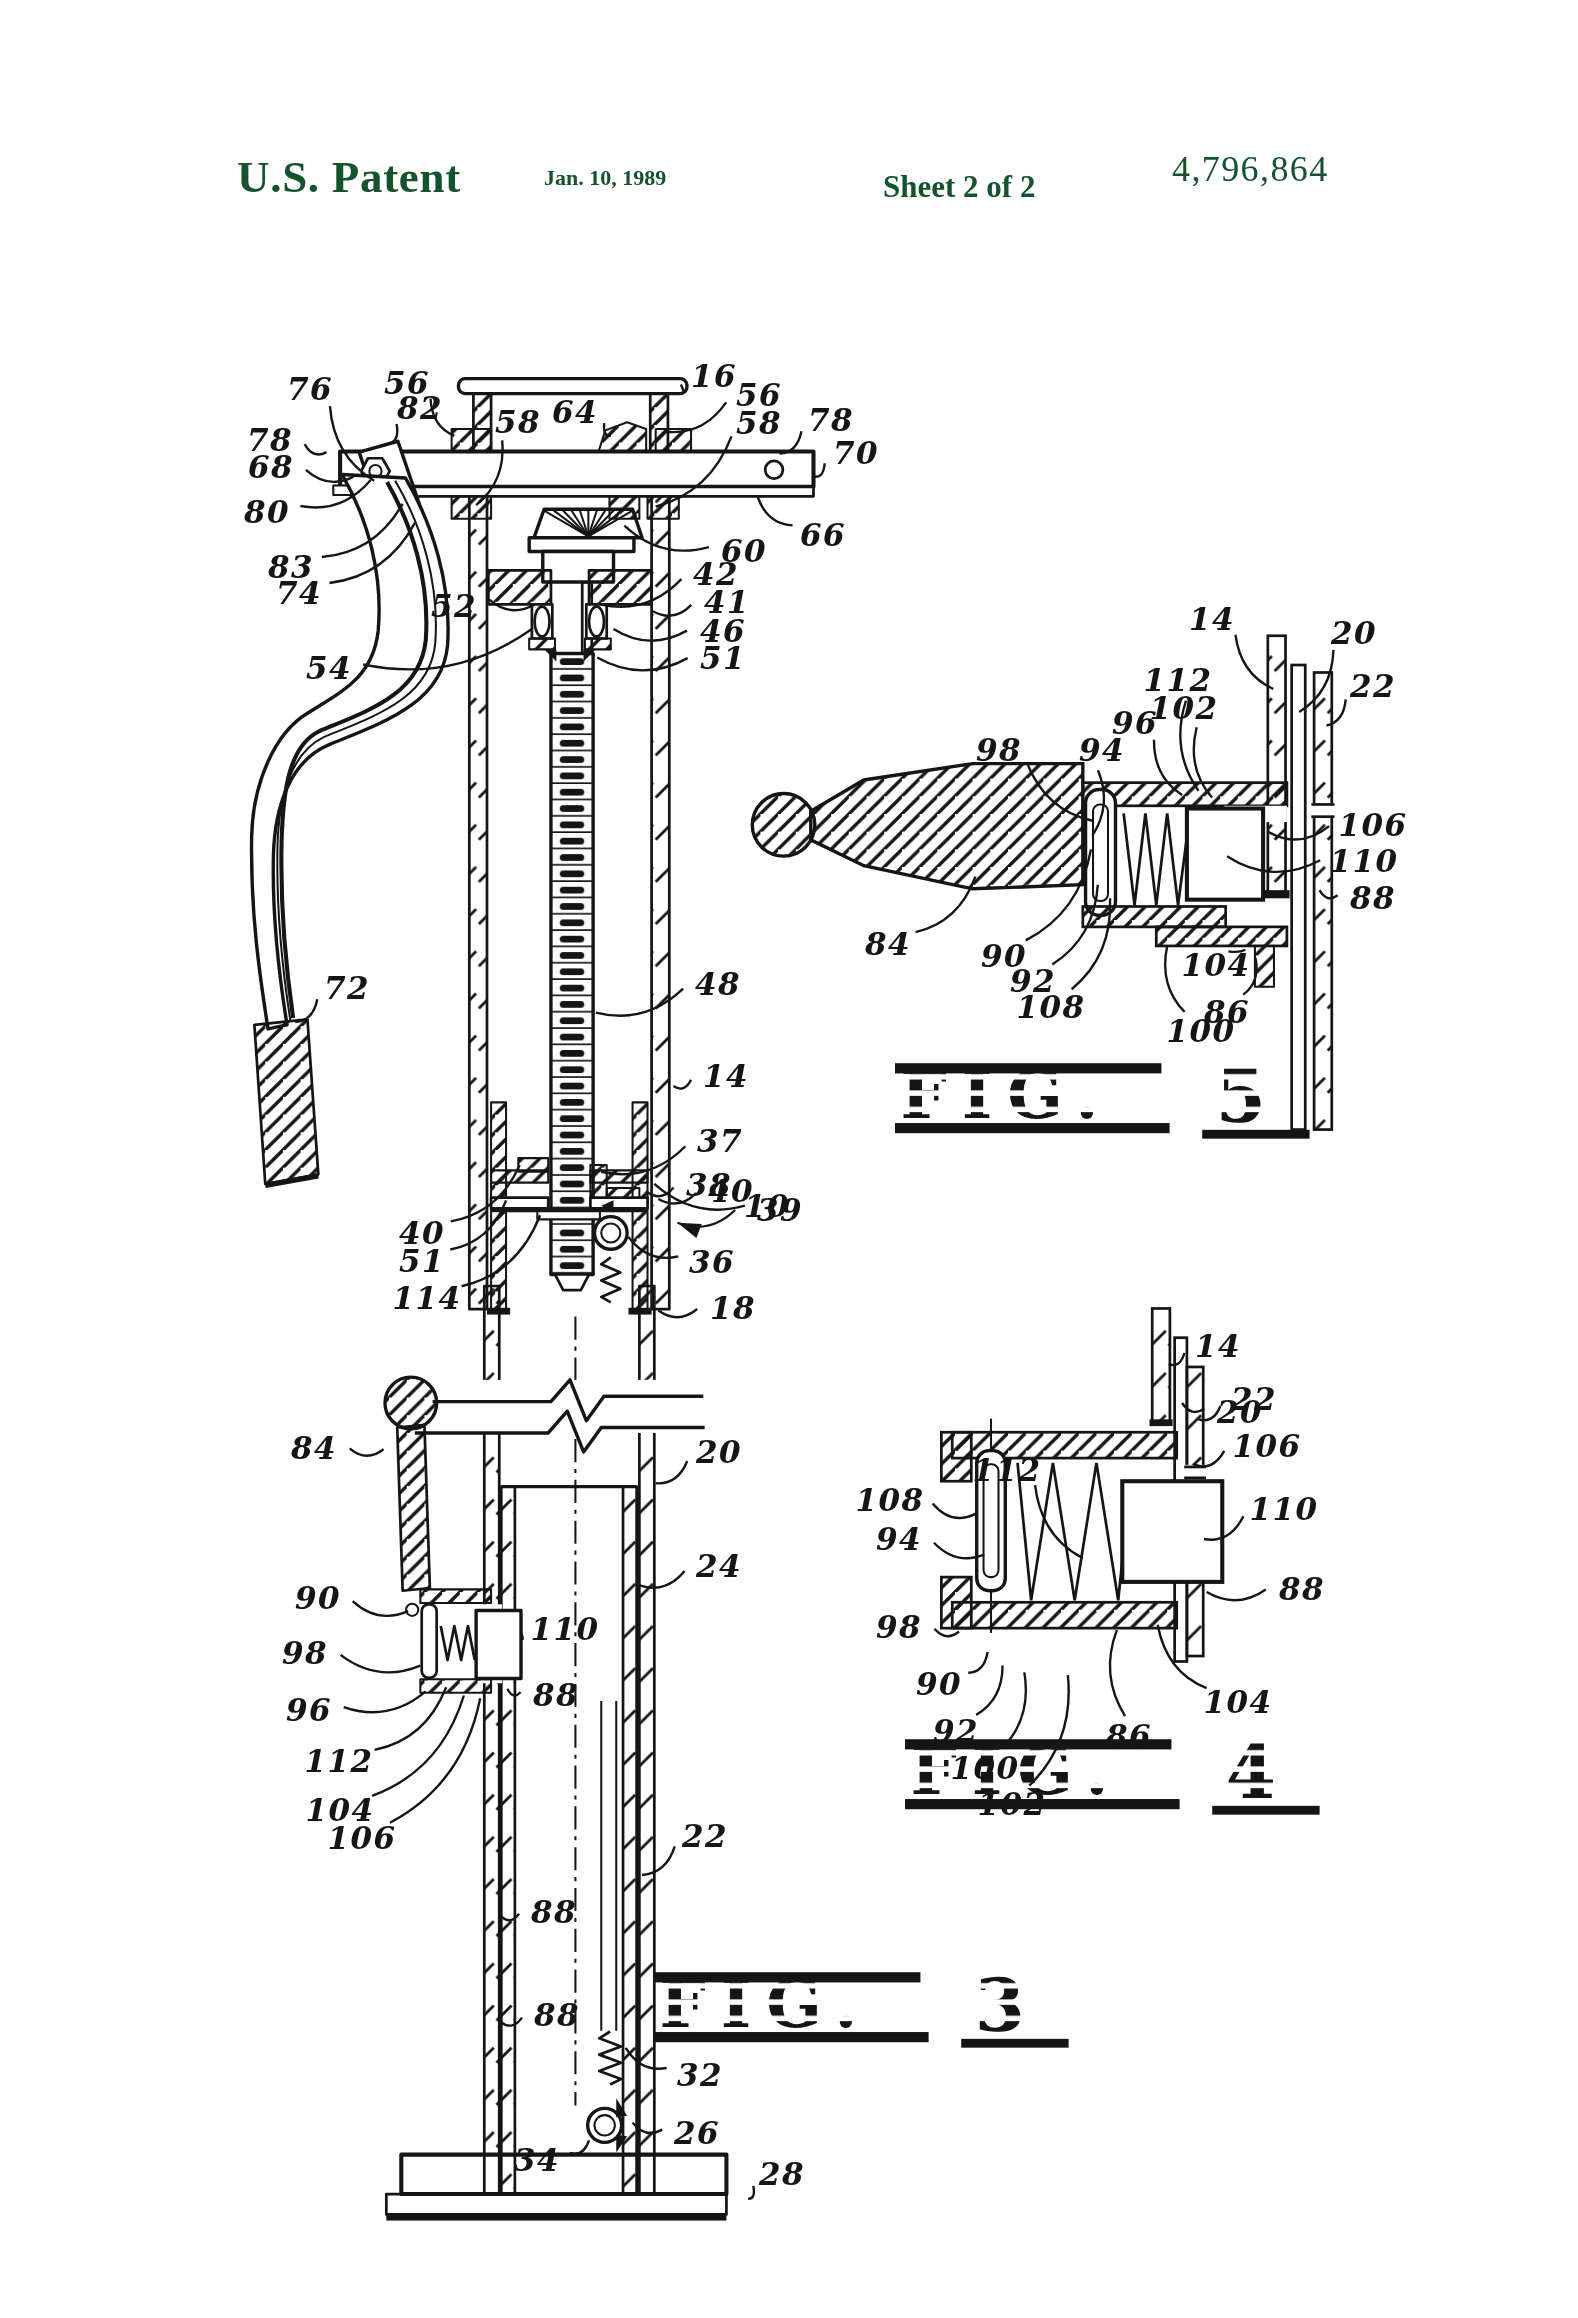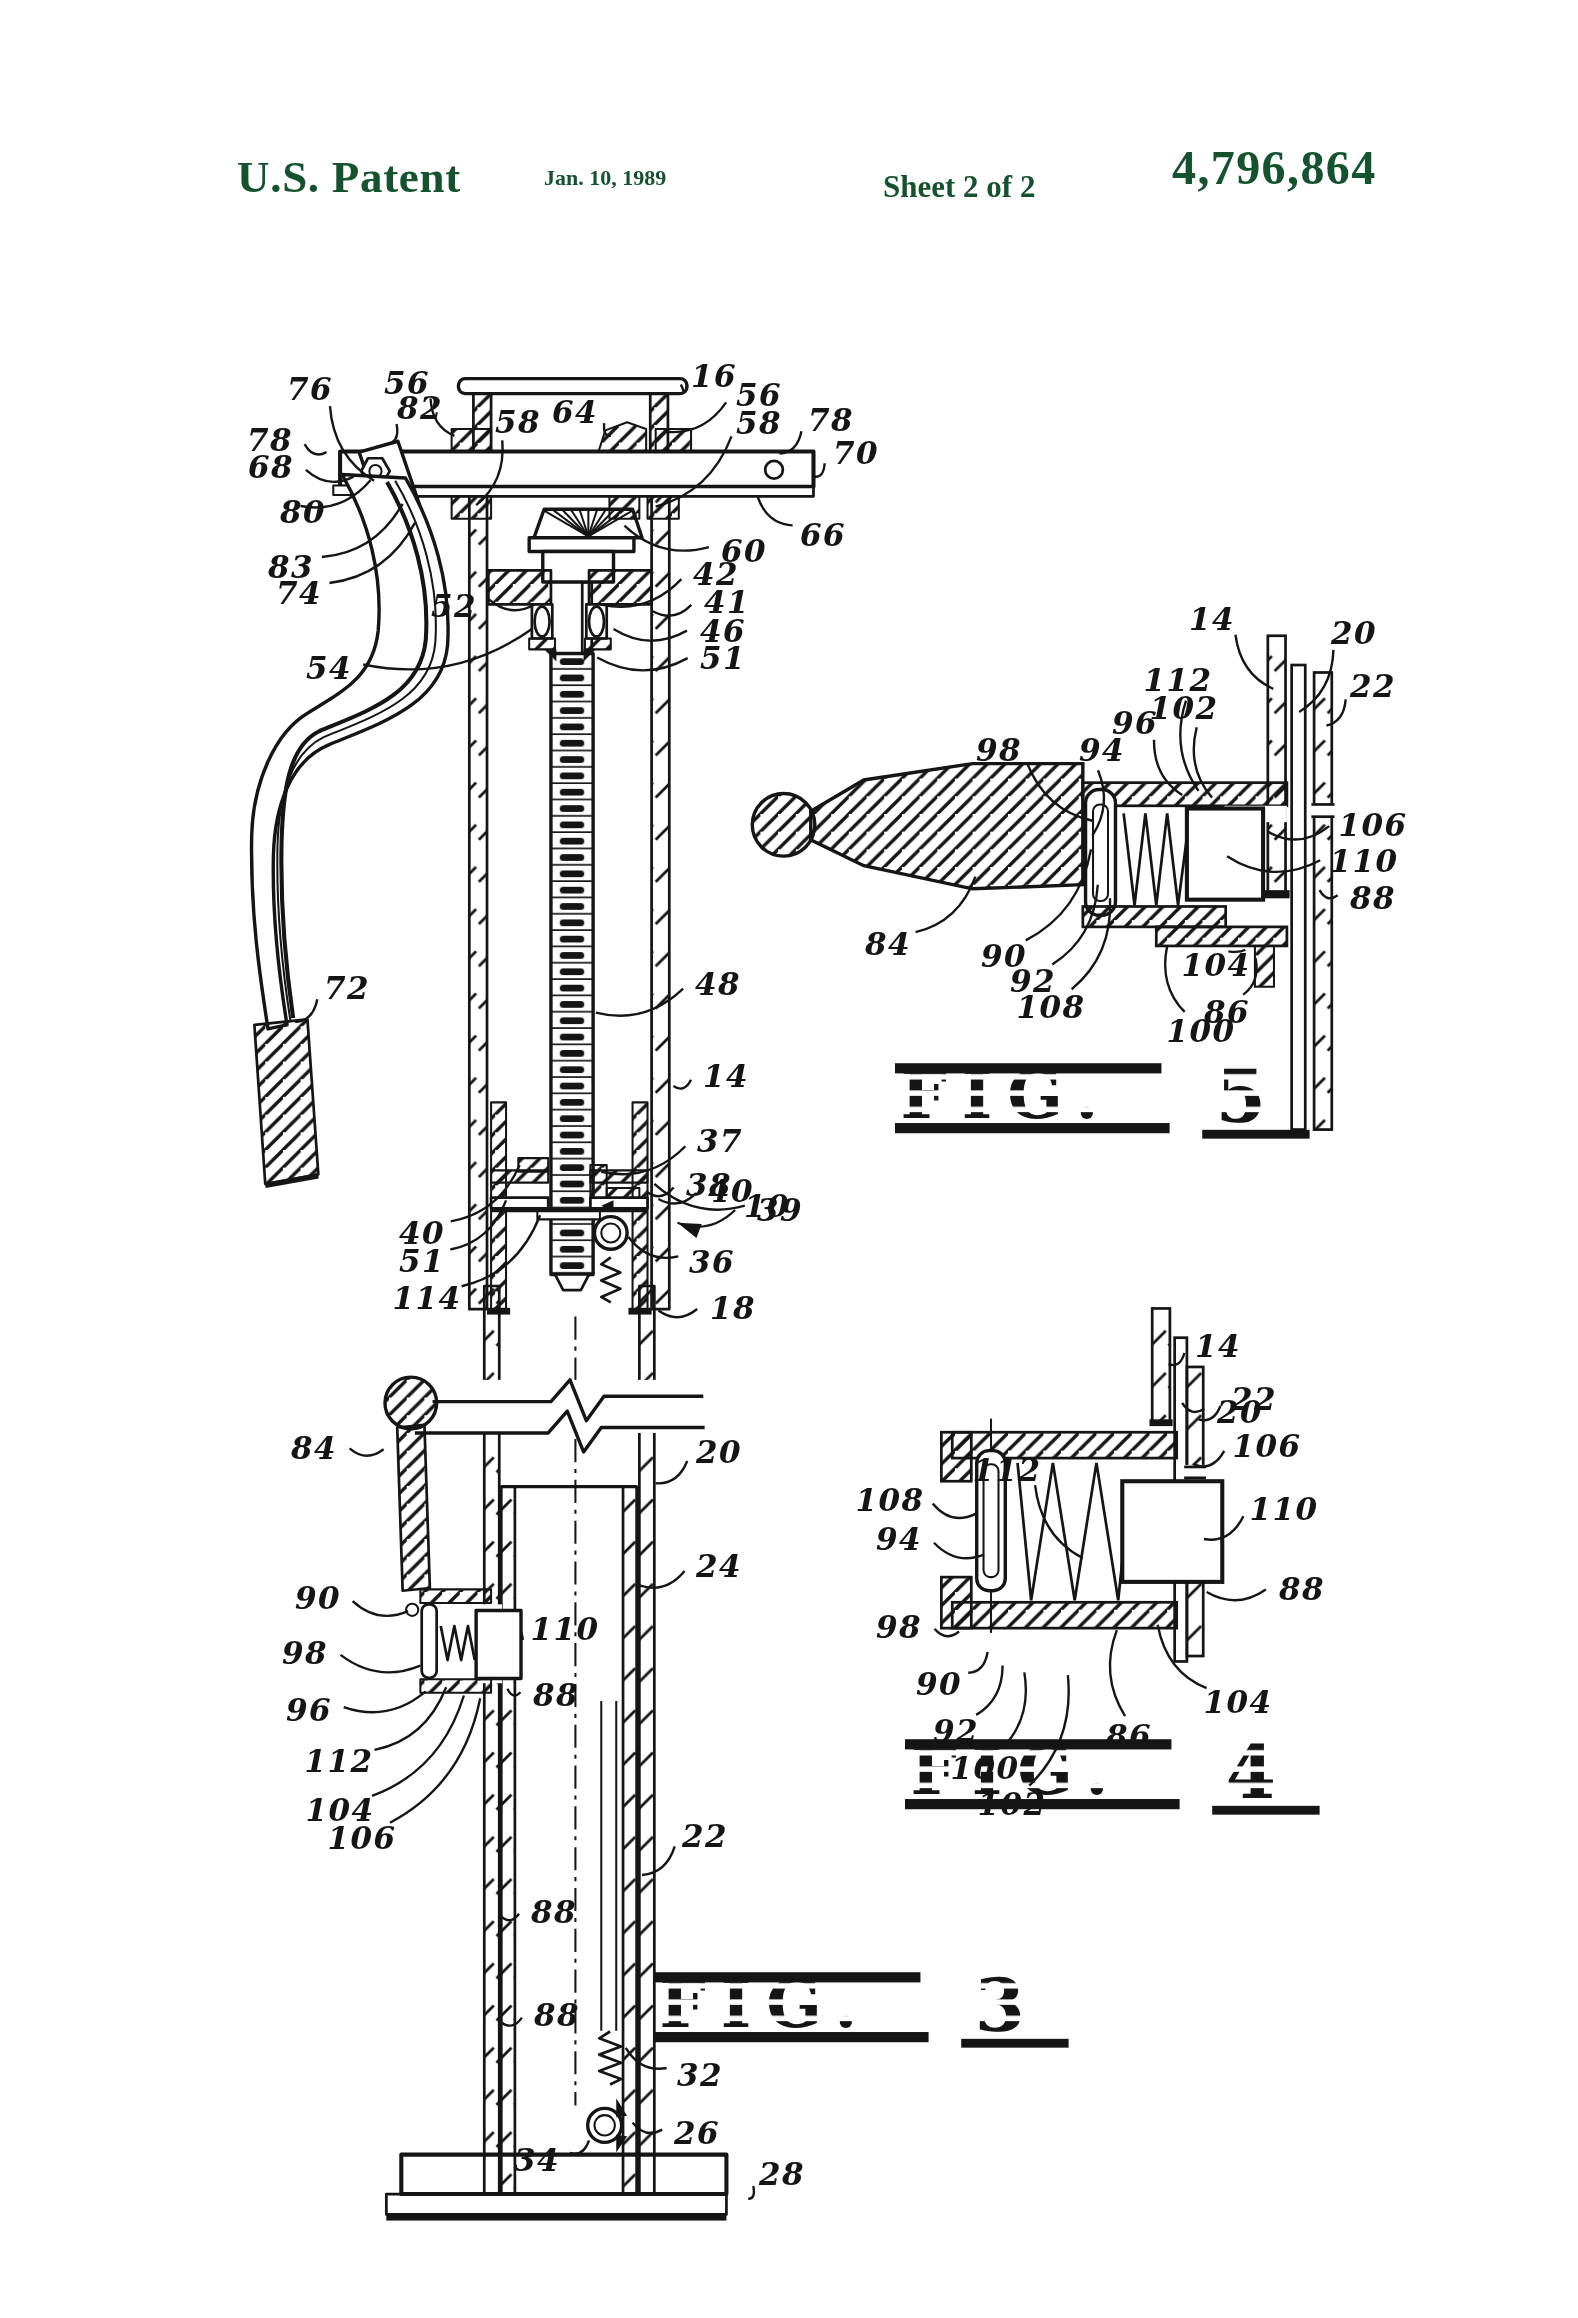--- a/index.html
+++ b/index.html
@@ -2,21 +2,21 @@
 <html style="font-size:11px"><head>
 <meta charset="utf-8">
 <style>
   html,body{margin:0;padding:0;background:#e8e8e8;}
   #sheet{position:relative;width:1578px;height:2319px;background:#ffffff;overflow:hidden;
          font-family:"Liberation Serif",serif;color:#151515;}
   .hdr{position:absolute;white-space:nowrap;color:#14532d;}
   #hdr-title{left:237px;top:151px;font-size:45px;font-weight:bold;letter-spacing:0.7px;}
   #hdr-date{left:544px;top:165px;font-size:22px;font-weight:bold;}
   #hdr-sheet{left:883px;top:169px;font-size:31px;font-weight:bold;}
-  #hdr-patnum{left:1172px;top:140px;font-size:48px;font-weight:bold;letter-spacing:1.4px;}
+  #hdr-patnum{left:1172px;top:148px;font-size:36px;font-weight:normal;letter-spacing:1.4px;}
   #art,#labels{position:absolute;left:0;top:0;width:1578px;height:2319px;}
   .ref-label{position:absolute;transform:translate(-50%,-50%);
              font:italic 600 31px "DejaVu Serif",serif;color:#151515;
              letter-spacing:1.4px;white-space:nowrap;}
   .figttl{position:absolute;}
 </style>
 </head>
 <body>
 
 <div id="sheet">
@@ -377,21 +377,21 @@
     <text x="472" y="86" font-family="DejaVu Serif, serif" font-weight="bold" font-size="106" fill="url(#st3)">3</text>
     <rect x="452" y="98" width="158" height="13" fill="#151515"></rect>
   </svg>
 
   <div id="labels">
       <div class="ref-label" style="left: 310px; top: 389px;">76</div>
       <div class="ref-label" style="left: 407px; top: 383px;">56</div>
       <div class="ref-label" style="left: 420px; top: 408px;">82</div>
       <div class="ref-label" style="left: 270px; top: 440px;">78</div>
       <div class="ref-label" style="left: 271px; top: 467px;">68</div>
-      <div class="ref-label" style="left: 267px; top: 512px; margin-left: 36px;">80</div>
+      <div class="ref-label" style="left: 267px; top: 512px;">80</div>
       <div class="ref-label" style="left: 291px; top: 567px;">83</div>
       <div class="ref-label" style="left: 299px; top: 593px;">74</div>
       <div class="ref-label" style="left: 518px; top: 422px;">58</div>
       <div class="ref-label" style="left: 575px; top: 412px;">64</div>
       <div class="ref-label" style="left: 714px; top: 376px;">16</div>
       <div class="ref-label" style="left: 759px; top: 395px;">56</div>
       <div class="ref-label" style="left: 759px; top: 423px;">58</div>
       <div class="ref-label" style="left: 831px; top: 420px;">78</div>
       <div class="ref-label" style="left: 856px; top: 453px;">70</div>
       <div class="ref-label" style="left: 823px; top: 535px;">66</div>

